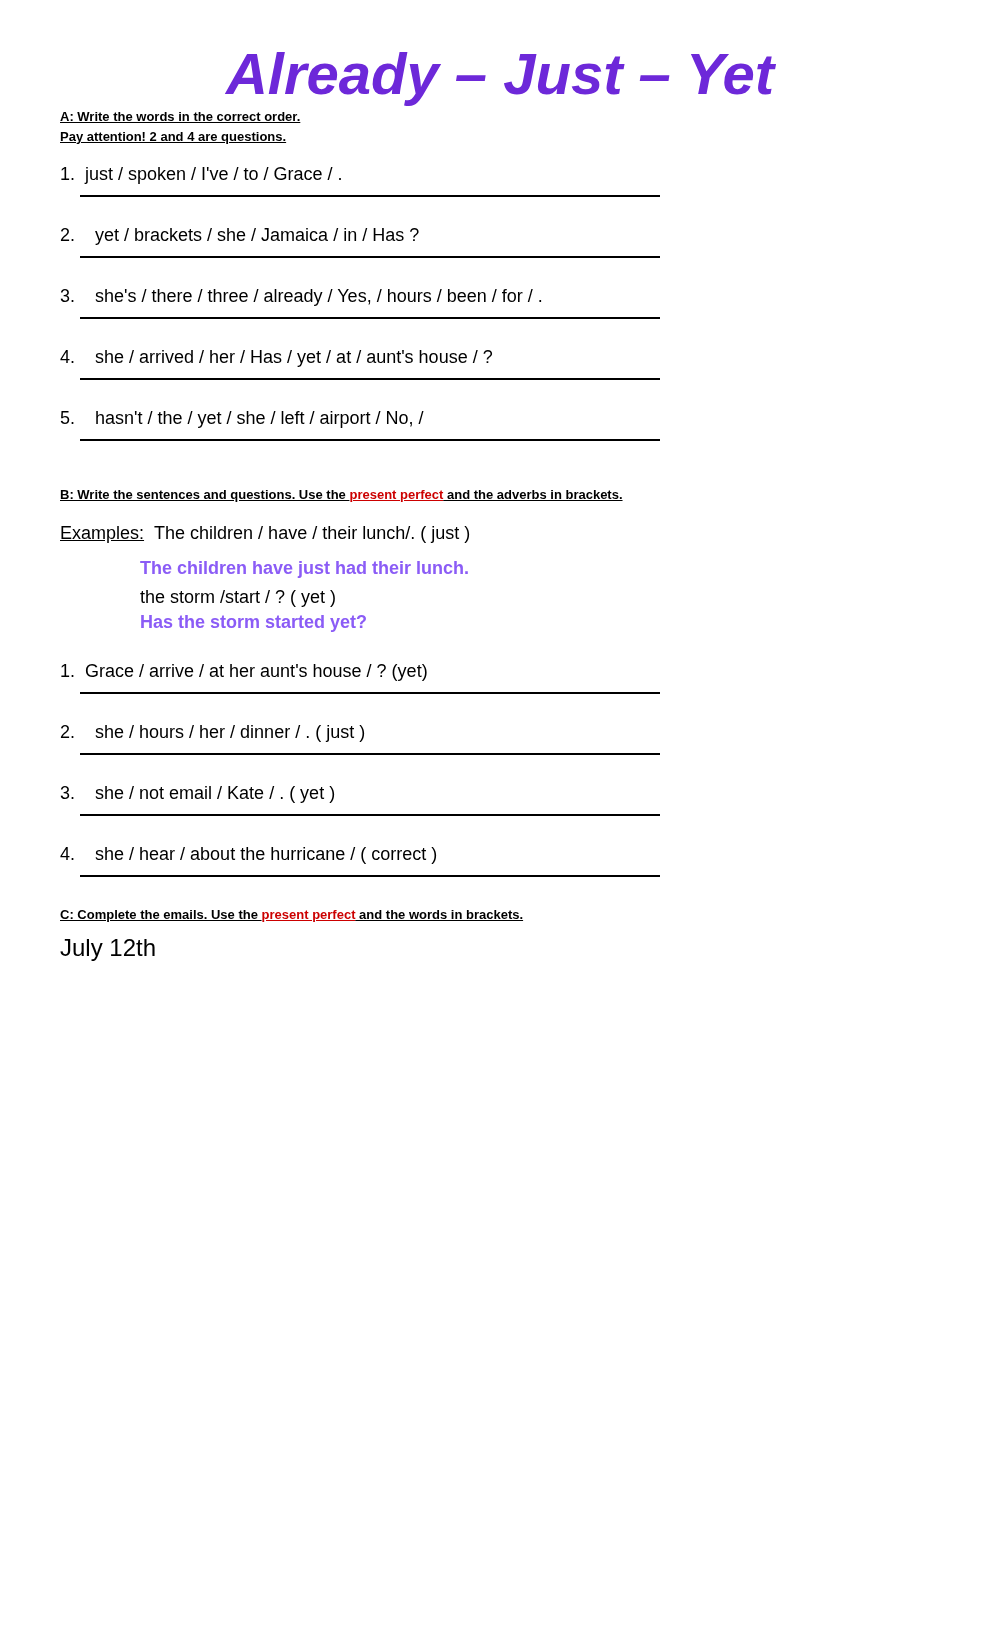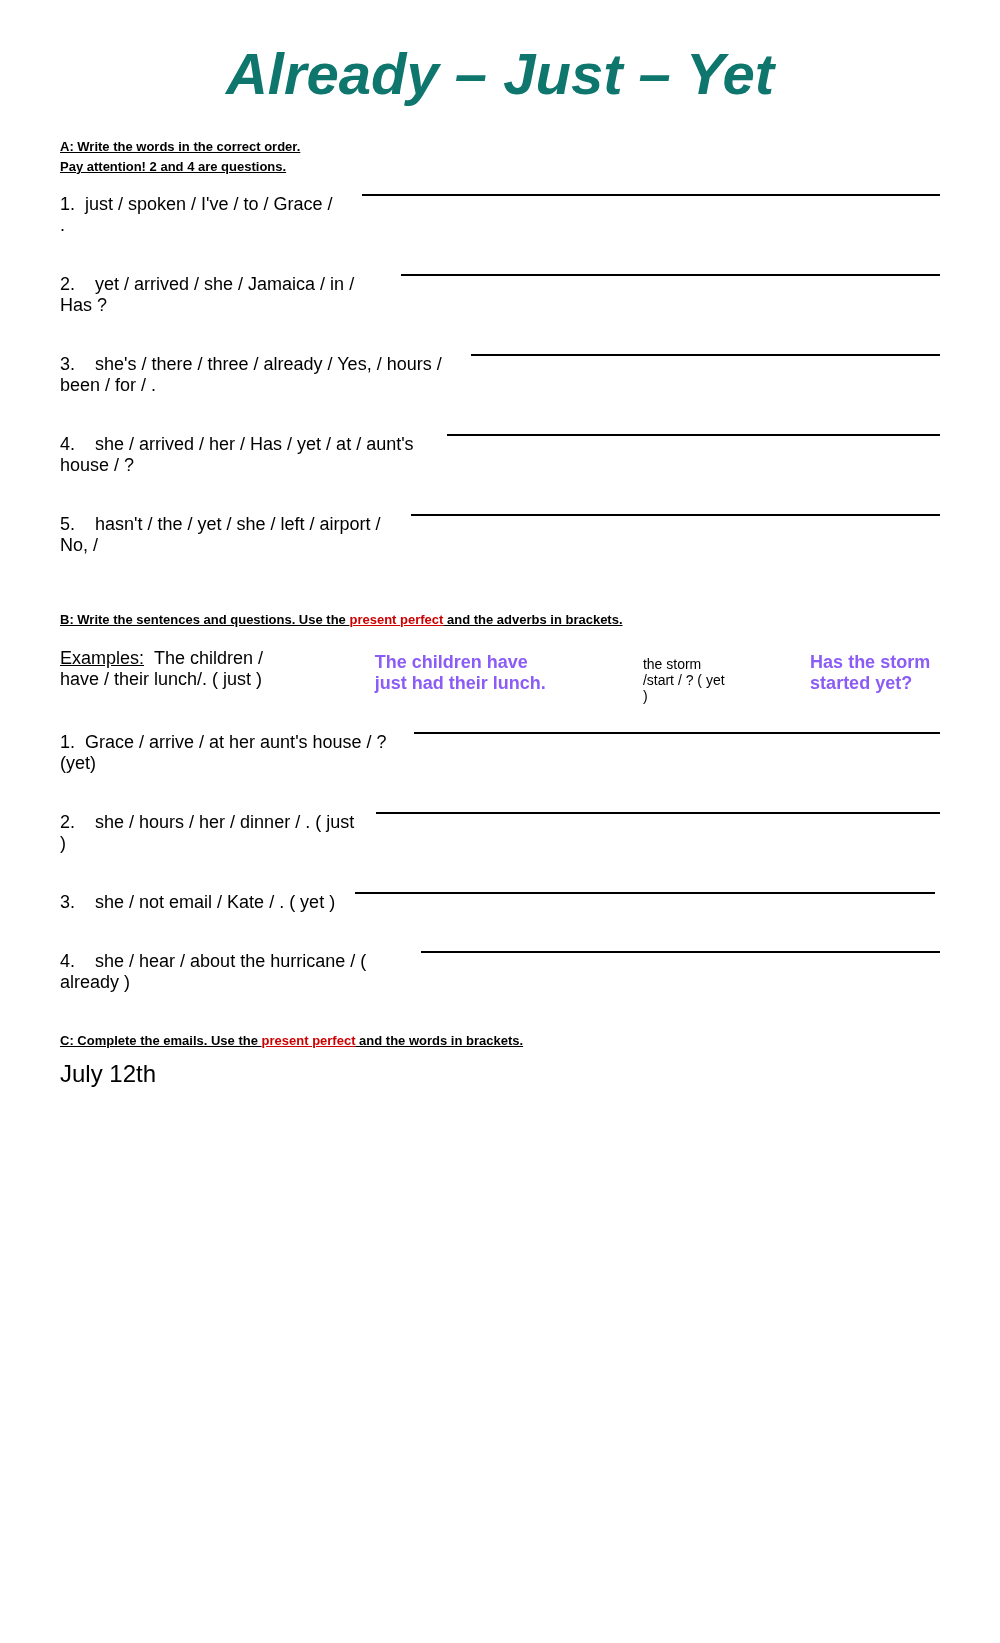--- a/index.html
+++ b/index.html
@@ -14,23 +14,22 @@
       font-size: 18px;
       color: #000000;
       width: 1000px;
       min-height: 1643px;
       padding: 40px 60px;
     }
 
     .page-title {
       font-size: 58px;
       font-weight: bold;
-      color: #0f766e;
+      color: #6d28d9;
       text-align: center;
-      margin-bottom: 30px;
       font-style: italic;
     }
 
     .section-instruction {
       font-weight: bold;
       font-size: 13px;
       text-decoration: underline;
       margin-bottom: 18px;
       line-height: 1.5;
     }
@@ -48,36 +47,36 @@
       color: #8b5cf6;
       margin-left: 80px;
       margin-top: 4px;
       font-size: 18px;
       font-weight: bold;
     }
 
     .example-prompt {
       margin-left: 80px;
       margin-top: 8px;
-      font-size: 14px;
+      font-size: 18px;
     }
 
     .present-perfect-link {
       color: #cc0000;
       text-decoration: underline;
       font-weight: bold;
     }
 
     .section-divider {
       margin: 44px 0 20px 0;
     }
 
     .exercise-row {
       display: flex;
-      flex-direction: row;
+      flex-direction: column;
       margin-bottom: 28px;
     }
 
     .exercise-row .item-number-text {
       font-size: 18px;
       margin-bottom: 10px;
     }
 
     .answer-line-full {
       border-bottom: 2px solid #000;
@@ -112,21 +111,21 @@
 
   <div class="exercise-row">
     <div class="item-number-text">
       <span>1.</span>&nbsp;&nbsp;<span>just  / spoken / I've / to  / Grace / .</span>
     </div>
     <div class="answer-line-full"></div>
   </div>
 
   <div class="exercise-row">
     <div class="item-number-text">
-      <span>2.</span>&nbsp;&nbsp;&nbsp;&nbsp;<span>yet / arrived / she / Jamaica / in / Has ?</span>
+      <span>2.</span>&nbsp;&nbsp;&nbsp;&nbsp;<span>yet / brackets / she / Jamaica / in / Has ?</span>
     </div>
     <div class="answer-line-full"></div>
   </div>
 
   <div class="exercise-row">
     <div class="item-number-text">
       <span>3.</span>&nbsp;&nbsp;&nbsp;&nbsp;<span>she's /  there / three /  already /  Yes, /  hours /  been /  for / .</span>
     </div>
     <div class="answer-line-full"></div>
   </div>
@@ -176,21 +175,21 @@
 
   <div class="exercise-row">
     <div class="item-number-text">
       <span>3.</span>&nbsp;&nbsp;&nbsp;&nbsp;<span>she / not email  / Kate  / .  ( yet )</span>
     </div>
     <div class="answer-line-full"></div>
   </div>
 
   <div class="exercise-row">
     <div class="item-number-text">
-      <span>4.</span>&nbsp;&nbsp;&nbsp;&nbsp;<span>she / hear / about the hurricane  / ( already )</span>
+      <span>4.</span>&nbsp;&nbsp;&nbsp;&nbsp;<span>she / hear / about the hurricane  / ( correct )</span>
     </div>
     <div class="answer-line-full"></div>
   </div>
 </div>
 
 <div class="section-c">
   <div class="section-instruction">
     <span>C: Complete the emails. Use the </span><span class="present-perfect-link">present perfect</span><span> and the words in brackets.</span>
   </div>
   <div class="july-date">July 12th</div>

